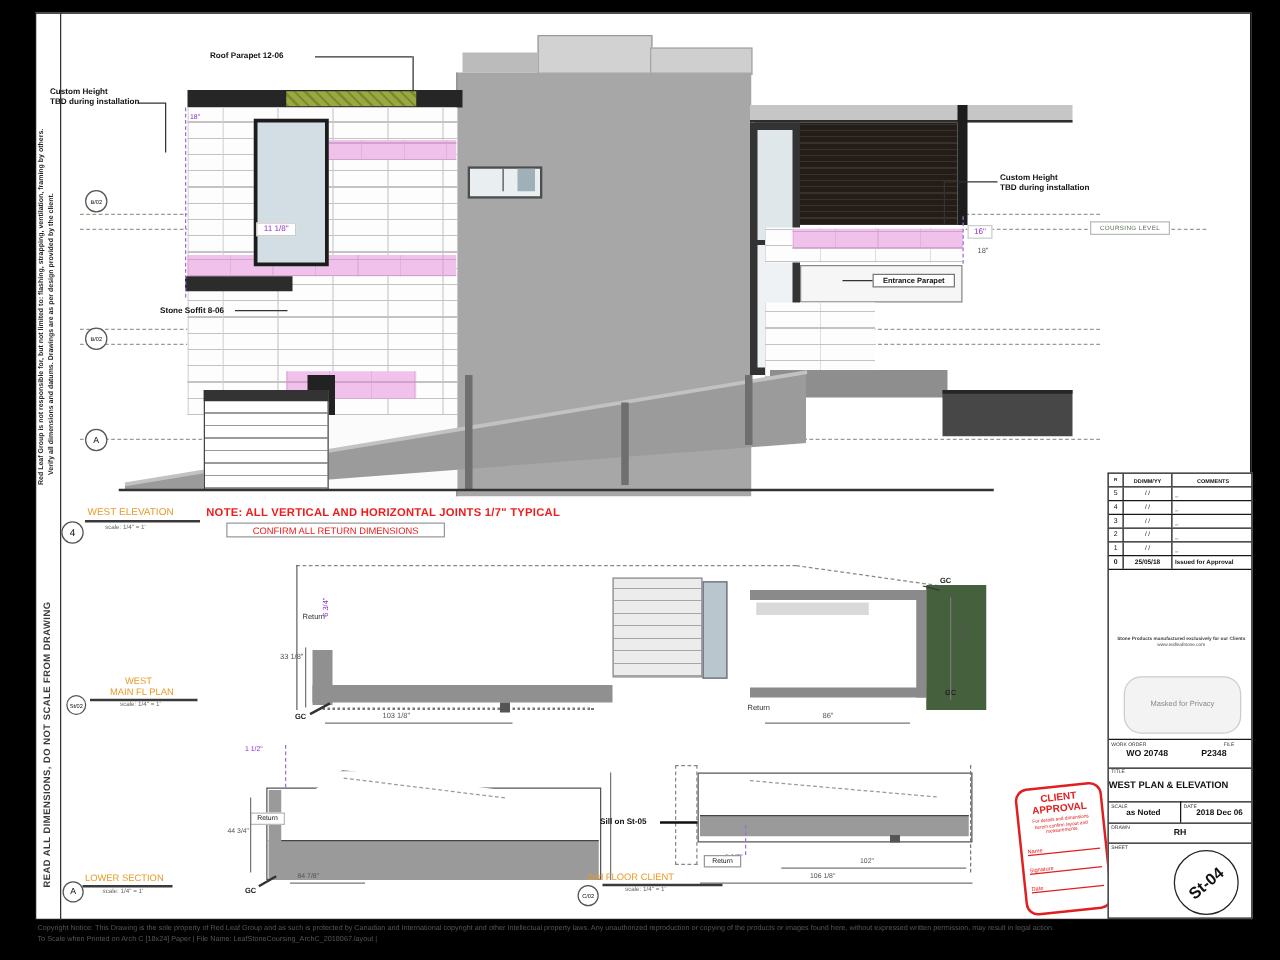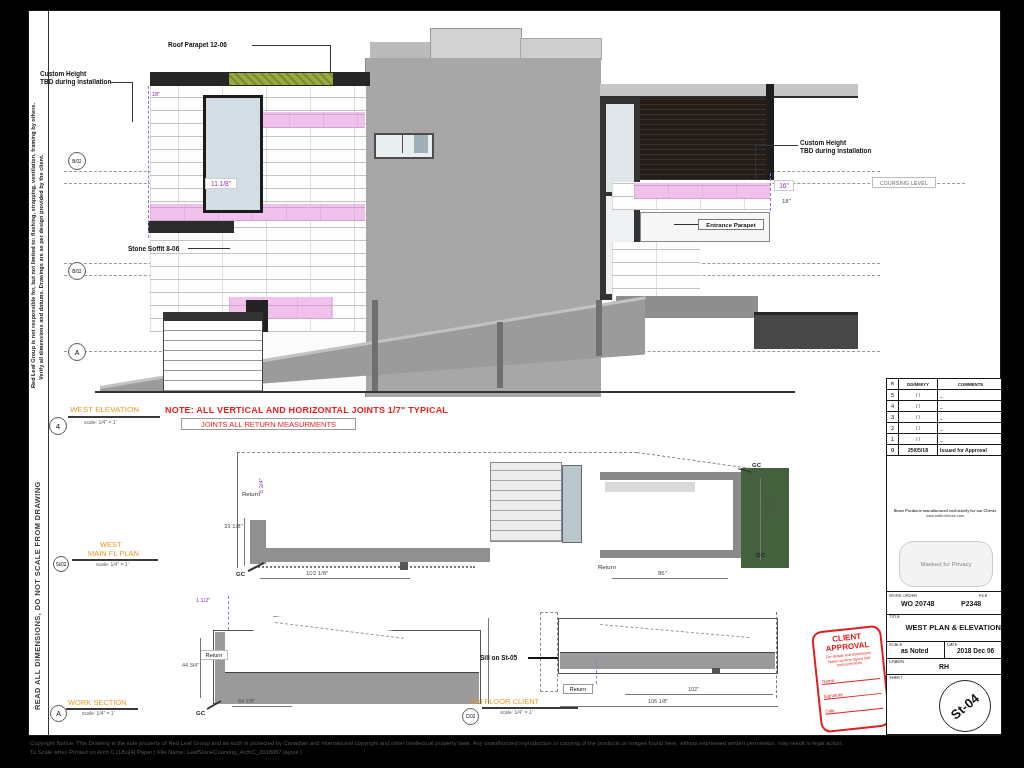--- a/index.html
+++ b/index.html
@@ -148,21 +148,21 @@
         <span class="purple" style="font-size:6.5px;">11 1/8"</span>
       </div>
     <div class="pdash" style="left:770px;top:173px;height:38px;"></div>
     <div class="whitebox" style="left:774px;top:180px;width:20px;height:11px;border-color:#ccc;">
         <span class="purple" style="font-size:6.5px;">16"</span>
       </div>
     <span class="abs dimtxt" style="left:782px;top:198px;">18"</span>
 
     <span class="abs" style="left:165px;top:405px;font-size:9px;font-weight:bold;color:#ee1c1c;letter-spacing:.2px;">NOTE: ALL VERTICAL AND HORIZONTAL JOINTS 1/7" TYPICAL</span>
     <div class="whitebox" style="left:181px;top:418px;width:175px;height:12px;border-color:#999;">
-        <span style="font-size:7.5px;color:#ee1c1c;">JOINTS ALL RETURN MEASURMENTS</span>
+        <span style="font-size:7.5px;color:#ee1c1c;">CONFIRM ALL RETURN DIMENSIONS</span>
       </div>
 
     <div class="circle" style="left:49px;top:417px;width:18px;height:18px;font-size:8px;">
         <span>4</span>
       </div>
     <span class="abs orange" style="left:70px;top:405px;font-size:8px;">WEST ELEVATION</span>
     <div class="lin" style="left:68px;top:416px;width:92px;height:2px;background:#3a3a3a;"></div>
     <span class="abs scaletxt" style="left:84px;top:419px;">scale: 1/4" = 1'</span>
   </div>
 
@@ -225,21 +225,21 @@
     <div class="dimline" style="left:200px;top:638px;width:1px;height:60px;"></div>
     <span class="abs dimtxt" style="left:182px;top:662px;font-size:5.5px;">44 3/4"</span>
     <div class="dimline" style="left:232px;top:706px;width:60px;height:1px;"></div>
     <span class="abs dimtxt" style="left:238px;top:698px;font-size:5.5px;">84 7/8"</span>
     <span class="abs gcl" style="left:196px;top:710px;">GC</span>
     <div class="lin" style="left:206px;top:704px;width:16px;height:2px;transform:rotate(-30deg);"></div>
 
     <div class="circle" style="left:50px;top:705px;width:17px;height:17px;font-size:7px;">
         <span>A</span>
       </div>
-    <span class="abs orange" style="left:68px;top:698px;font-size:7.5px;">WORK SECTION</span>
+    <span class="abs orange" style="left:68px;top:698px;font-size:7.5px;">LOWER SECTION</span>
     <div class="lin" style="left:66px;top:708px;width:72px;height:2px;background:#3a3a3a;"></div>
     <span class="abs scaletxt" style="left:82px;top:710px;">scale: 1/4" = 1'</span>
   </div>
 
   <div>
     <div class="abs" style="left:540px;top:612px;width:18px;height:80px;border:1px dashed #888;box-sizing:border-box;"></div>
     <div class="abs" style="left:558px;top:618px;width:220px;height:56px;background:#fff;border:1px solid #555;box-sizing:border-box;"></div>
     <div class="dash" style="left:600px;top:624px;width:150px;border-top-color:#999;transform:rotate(5deg);transform-origin:0 0;"></div>
     <div class="abs" style="left:560px;top:652px;width:215px;height:16px;background:#9a9a9a;border-top:1px solid #444;"></div>
     <div class="abs" style="left:712px;top:668px;width:8px;height:6px;background:#555;"></div>
@@ -328,21 +328,21 @@
     </div>
 
     <div class="abs" style="left:0;top:212px;width:114px;height:22px;border-top:1px solid #161616;border-bottom:1px solid #161616;">
       <span class="flabel" style="left:2px;top:1px;">WORK ORDER</span>
       <span class="flabel" style="left:92px;top:1px;">FILE</span>
       <span class="abs" style="left:14px;top:8px;font-size:7px;font-weight:bold;">WO 20748</span>
       <span class="abs" style="left:74px;top:8px;font-size:7px;font-weight:bold;">P2348</span>
     </div>
     <div class="abs" style="left:0;top:234px;width:114px;height:28px;border-bottom:1px solid #161616;">
       <span class="flabel" style="left:2px;top:1px;">TITLE</span>
-      <div style="position:absolute;left:0;top:10px;width:114px;text-align:right;font-size:7.5px;font-weight:bold;">WEST PLAN &amp; ELEVATION</div>
+      <div style="position:absolute;left:0;top:10px;width:114px;text-align:left;font-size:7.5px;font-weight:bold;">WEST PLAN &amp; ELEVATION</div>
     </div>
     <div class="abs" style="left:0;top:262px;width:114px;height:17px;border-bottom:1px solid #161616;">
       <div class="abs" style="left:57px;top:0;width:1px;height:17px;background:#161616;"></div>
       <span class="flabel" style="left:2px;top:1px;">SCALE</span>
       <span class="abs" style="left:14px;top:6px;font-size:6.5px;font-weight:bold;">as Noted</span>
       <span class="flabel" style="left:60px;top:1px;">DATE</span>
       <span class="abs" style="left:70px;top:6px;font-size:6.5px;font-weight:bold;">2018 Dec 06</span>
     </div>
     <div class="abs" style="left:0;top:279px;width:114px;height:16px;border-bottom:1px solid #161616;">
       <span class="flabel" style="left:2px;top:1px;">DRAWN</span>

